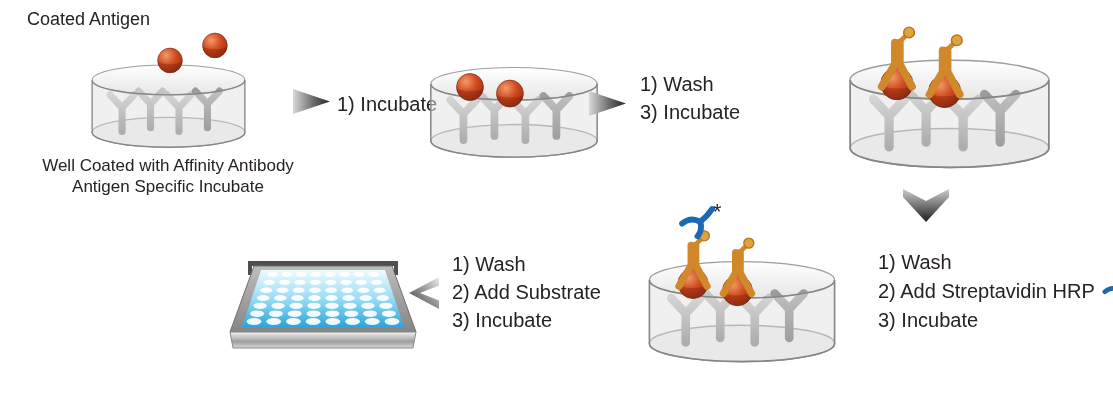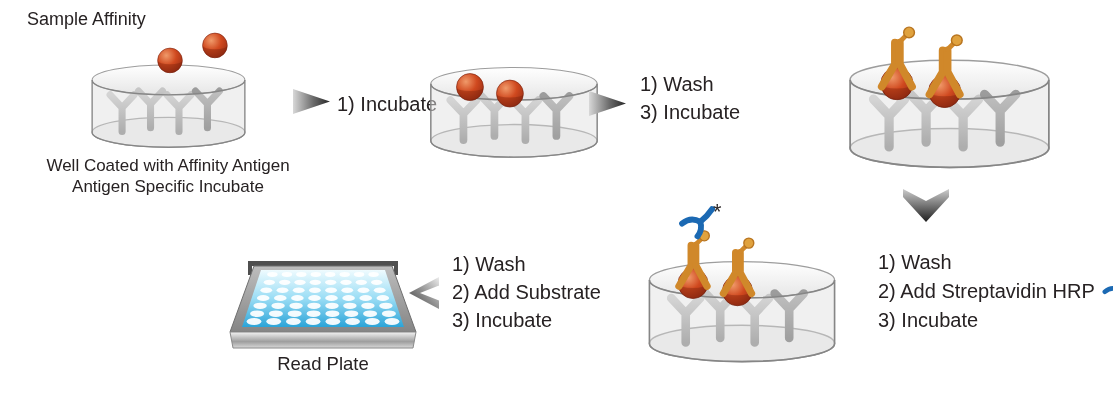--- a/index.html
+++ b/index.html
@@ -87,35 +87,35 @@
       </g>
 
       <g id="strep" fill="none" stroke="#1b69b3" stroke-width="6.5" stroke-linecap="round">
         <path d="M0 0 C5 -4 9 -8 13 -14"></path>
         <path d="M0 0 C-7 -4 -14 -3 -20 2"></path>
         <path d="M0 0 C2 6 1 11 -3 16"></path>
       </g>
     </defs>
   </svg>
 
-  <div class="abs lbl" style="left:27px;top:8px;">Sample Affinity</div>
+  <div class="abs lbl" style="left:27px;top:8px;">Coated Antigen</div>
 
   <svg class="abs" style="left:86px;top:14px;width:165px;height:146px" viewBox="0 0 220 195">
     <use href="#cylback"></use>
     <use href="#yab" x="28" y="105" stroke="url(#gY)"></use>
     <use href="#yab" x="66" y="100" stroke="url(#gY)"></use>
     <use href="#yab" x="104" y="105" stroke="url(#gY)"></use>
     <use href="#yab" x="142" y="100" stroke="url(#gY2)"></use>
     <use href="#cylfront"></use>
     <use href="#sphere" x="112" y="62"></use>
     <use href="#sphere" x="172" y="42"></use>
   </svg>
 
   <div class="abs cap" style="left:8px;top:155px;width:320px;">
-    <div>Well Coated with Affinity Antigen</div>
+    <div>Well Coated with Affinity Antibody</div>
     <div>Antigen Specific Incubate</div>
   </div>
 
   <svg class="abs" style="left:293px;top:88px;width:38px;height:27px" viewBox="0 0 38 27">
     <path d="M0 1 L37 13.5 L0 26 Z" fill="url(#gArrH)"></path>
   </svg>
 
   <div class="abs step" style="left:337px;top:90px;">
     <div class="step-line">1) Incubate</div>
   </div>
@@ -257,16 +257,15 @@
         <ellipse cx="65.4" cy="64.5" rx="7.4" ry="3.5"></ellipse>
         <ellipse cx="85.1" cy="64.5" rx="7.4" ry="3.5"></ellipse>
         <ellipse cx="104.9" cy="64.5" rx="7.4" ry="3.5"></ellipse>
         <ellipse cx="124.6" cy="64.5" rx="7.4" ry="3.5"></ellipse>
         <ellipse cx="144.3" cy="64.5" rx="7.4" ry="3.5"></ellipse>
         <ellipse cx="164.0" cy="64.5" rx="7.4" ry="3.5"></ellipse>
       </g>
   </svg>
 
   <div class="abs cap" style="left:203px;top:352px;width:240px;font-size:18.5px;line-height:24px;">
-    <div>Read Plate</div>
   </div>
 
 </div>
 
 </body></html>

